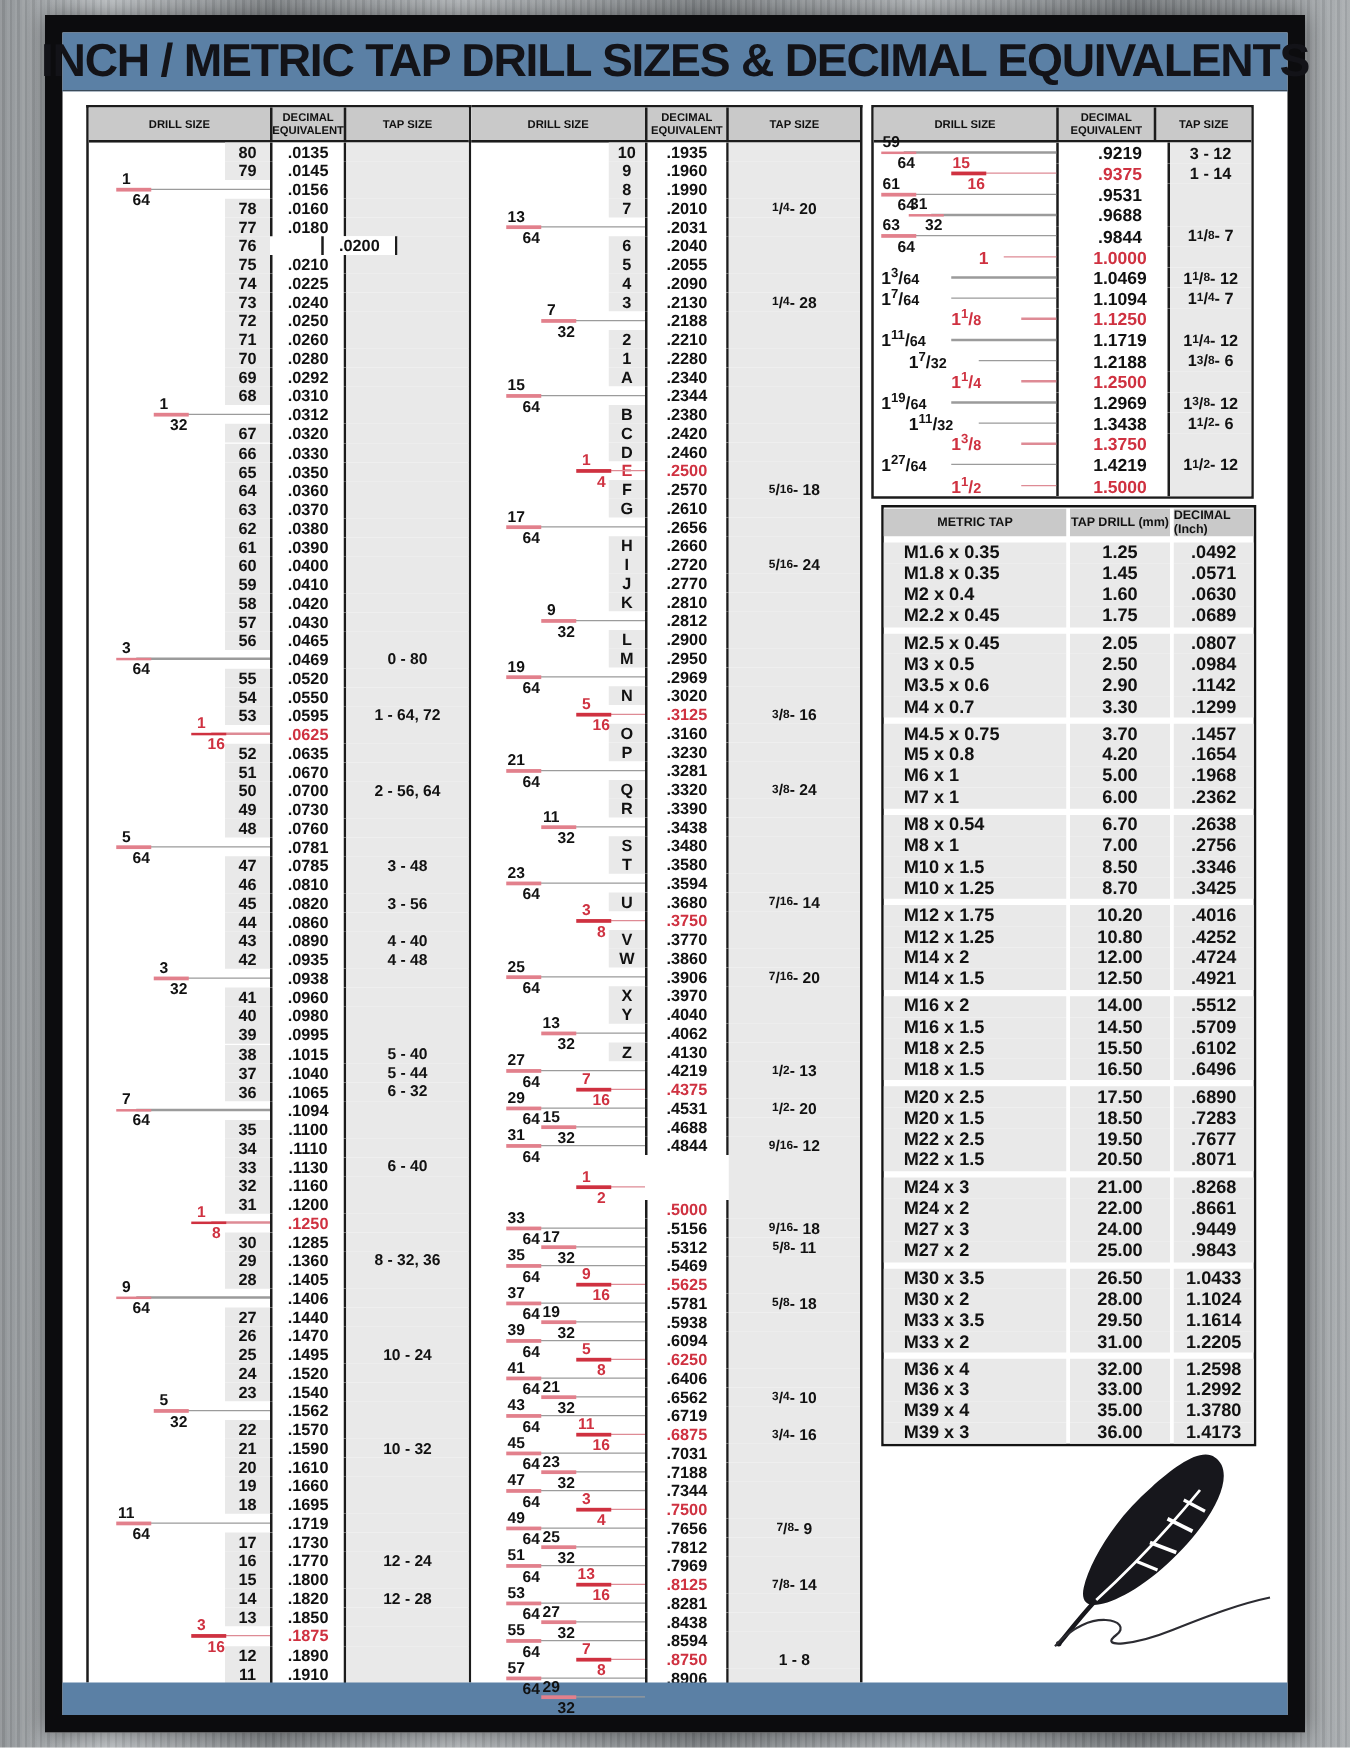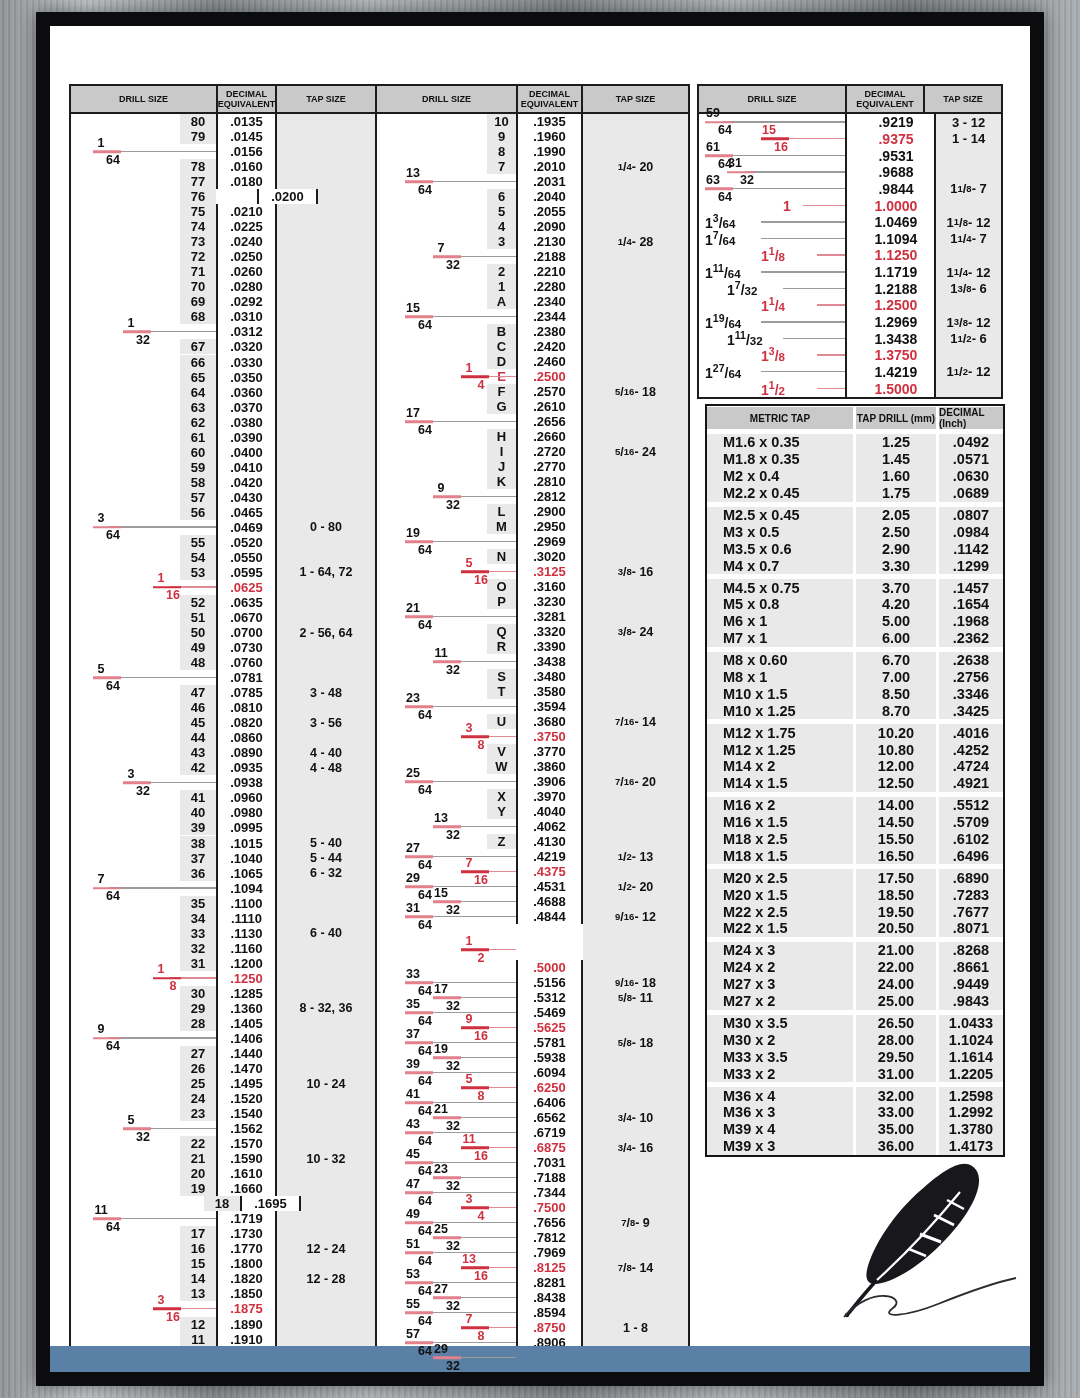--- a/index.html
+++ b/index.html
@@ -77,20 +77,21 @@
   .mrow .mc1{padding-left:16px;} .mrow .mc2,.mrow .mc3{justify-content:center;}
 
   .feather{position:absolute;}
 </style>
 </head>
 <body>
 
 <div class="frame">
   <div class="page">
 
+    <div class="title-bar">INCH / METRIC TAP DRILL SIZES &amp; DECIMAL EQUIVALENTS</div>
 
     <div class="itable t1" id="t1" style="left:19px;top:58px;width:308px;">
       <div class="ihead">
         <div class="ih ih-drill" style="width:145px">DRILL SIZE</div>
         <div class="ih ih-dec" style="width:61px">DECIMAL EQUIVALENT</div>
         <div class="ih ih-tap">TAP SIZE</div>
       </div>
       <div class="ibody">
           <div class="irow">
             <div class="z-drill" style="width: 145px;">
@@ -650,21 +651,21 @@
             <div class="z-tap"></div>
           </div>
           <div class="irow">
             <div class="z-drill" style="width: 145px;">
               <div class="z-gauge" style="width: 36px;">19</div>
             </div>
             <div class="z-dec" style="width: 57px;">.1660</div>
             <div class="z-tap"></div>
           </div>
           <div class="irow">
-            <div class="z-drill" style="width: 169px;">
+            <div class="z-drill" style="width: 145px;">
               <div class="z-gauge" style="width: 36px;">18</div>
             </div>
             <div class="z-dec" style="width: 57px;">.1695</div>
             <div class="z-tap"></div>
           </div>
           <div class="irow">
             <div class="lead" style="left: 38px; width: 107px;"></div>
             <div class="sfrac" style="left: 22px;">
               <span class="fn">11</span>
               <span class="fb"></span>
@@ -1845,21 +1846,21 @@
               <div class="mcell mc3">.1968</div>
             </div>
             <div class="mrow">
               <div class="mcell mc1">M7 x 1</div>
               <div class="mcell mc2">6.00</div>
               <div class="mcell mc3">.2362</div>
             </div>
           </div>
           <div class="mgroup">
             <div class="mrow">
-              <div class="mcell mc1">M8 x 0.60</div>
+              <div class="mcell mc1">M8 x 0.54</div>
               <div class="mcell mc2">6.70</div>
               <div class="mcell mc3">.2638</div>
             </div>
             <div class="mrow">
               <div class="mcell mc1">M8 x 1</div>
               <div class="mcell mc2">7.00</div>
               <div class="mcell mc3">.2756</div>
             </div>
             <div class="mrow">
               <div class="mcell mc1">M10 x 1.5</div>

